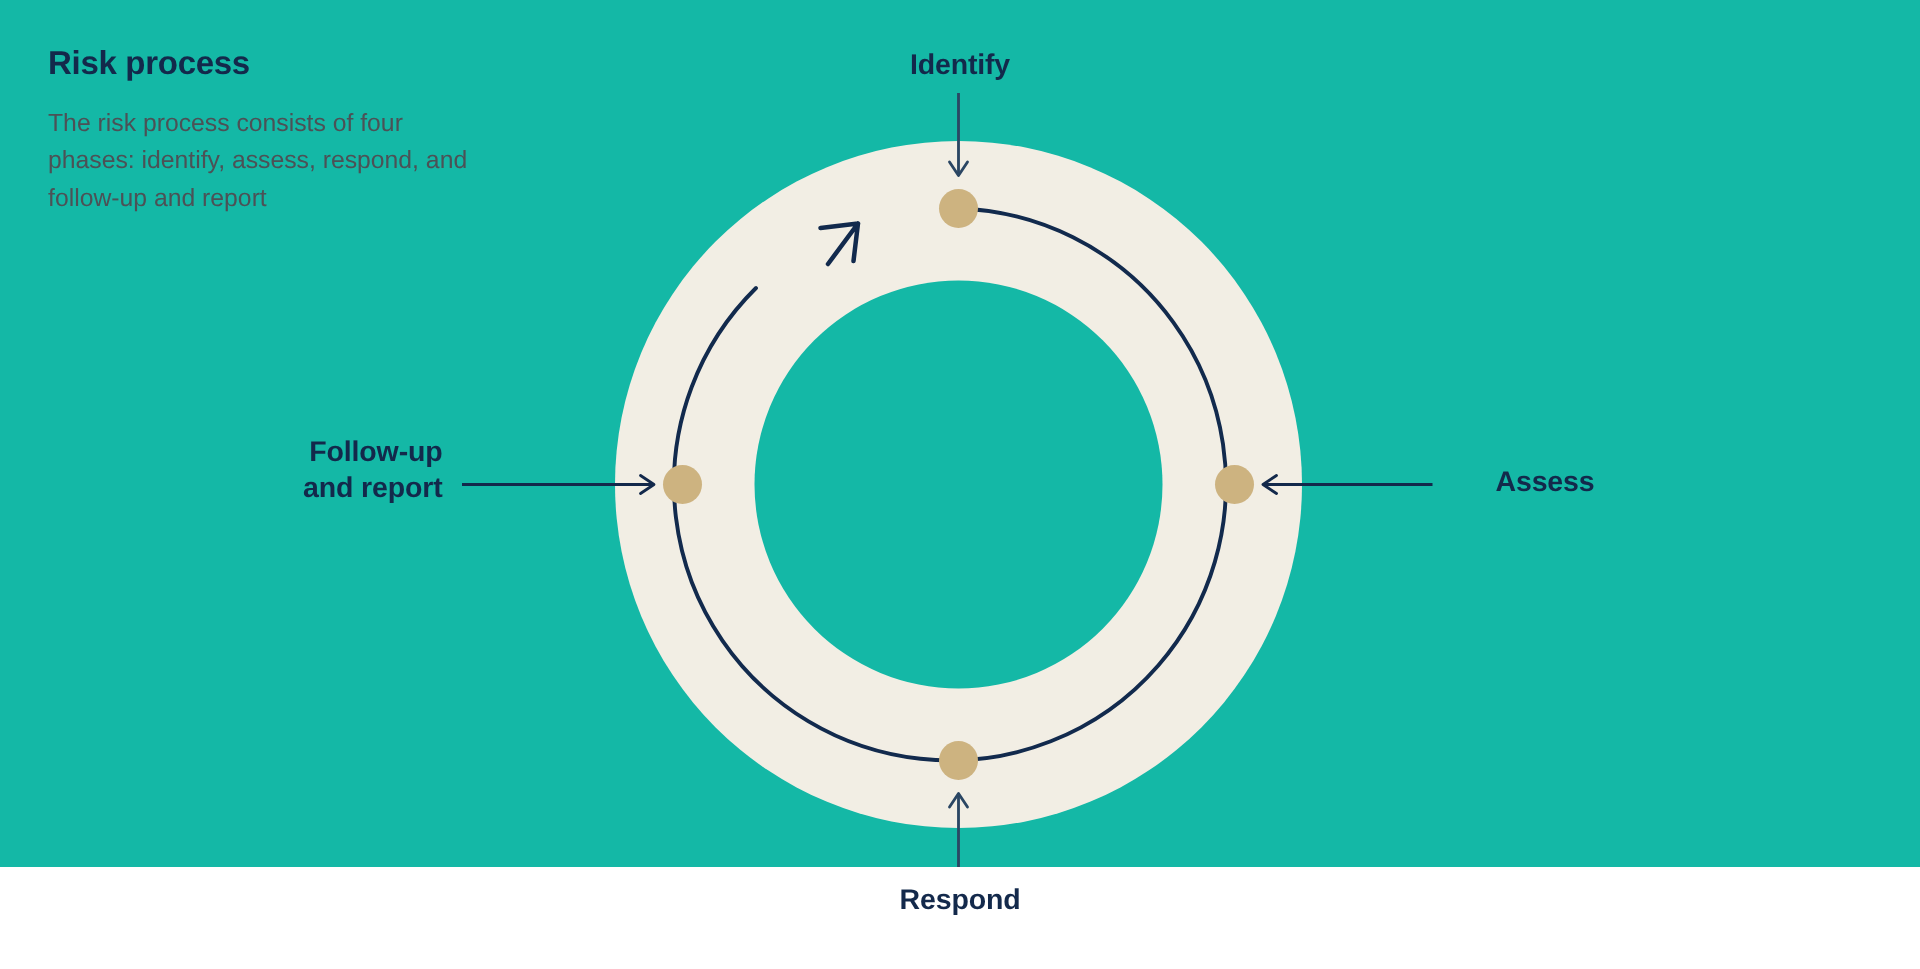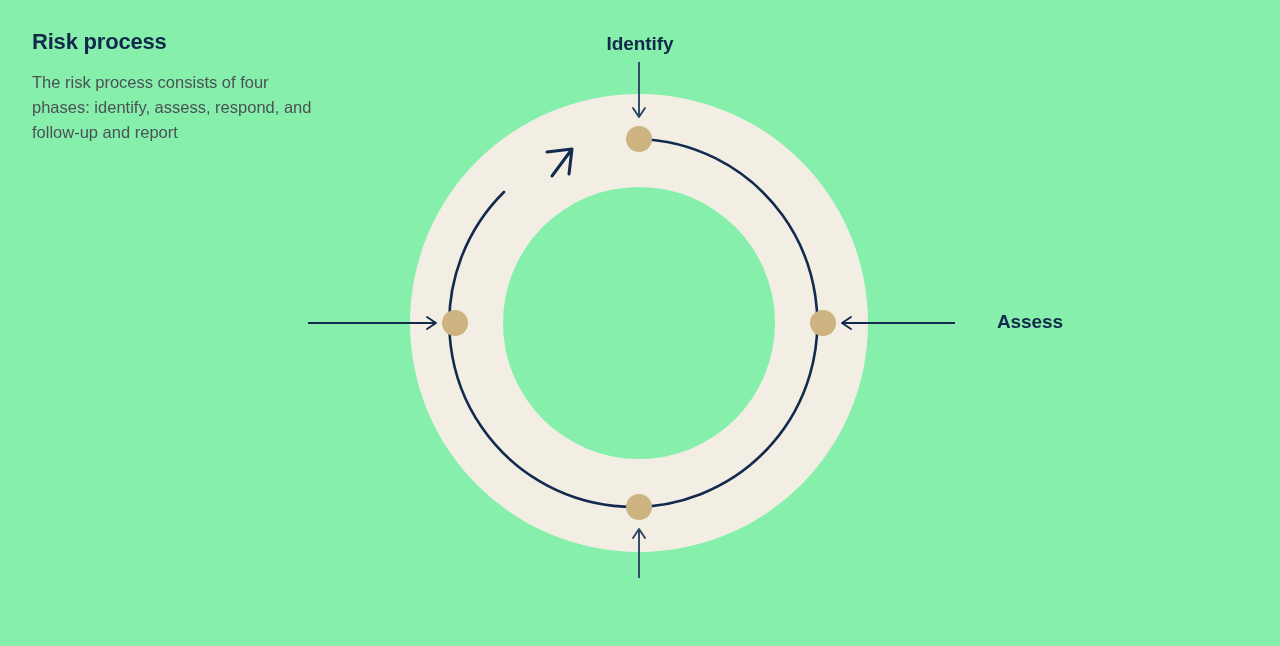--- a/index.html
+++ b/index.html
@@ -10,22 +10,22 @@
   body {
     width: 1280px;
     height: 646px;
     background: #ffffff;
     font-family: "Liberation Sans", sans-serif;
     overflow: hidden;
   }
   #canvas {
     position: relative;
     width: 1280px;
-    height: 646px;
-    background: #86efac;
+    height: 578px;
+    background: #14b8a6;
   }
 
   
   .intro {
     position: absolute;
     left: 32px;
     top: 28px;
     width: 300px;
   }
   .intro-title {
@@ -156,15 +156,18 @@
     <g>
       <circle cx="455" cy="323" r="13" fill="#CDB380"></circle>
     </g>
 
   </svg>
 
   <div class="phase-label label-identify">Identify</div>
 
   <div class="phase-label label-assess">Assess</div>
 
+  <div class="phase-label label-respond">Respond</div>
 
+  <div class="phase-label label-followup">Follow-up
+and report</div>
 
 </div>
 
 </body></html>

